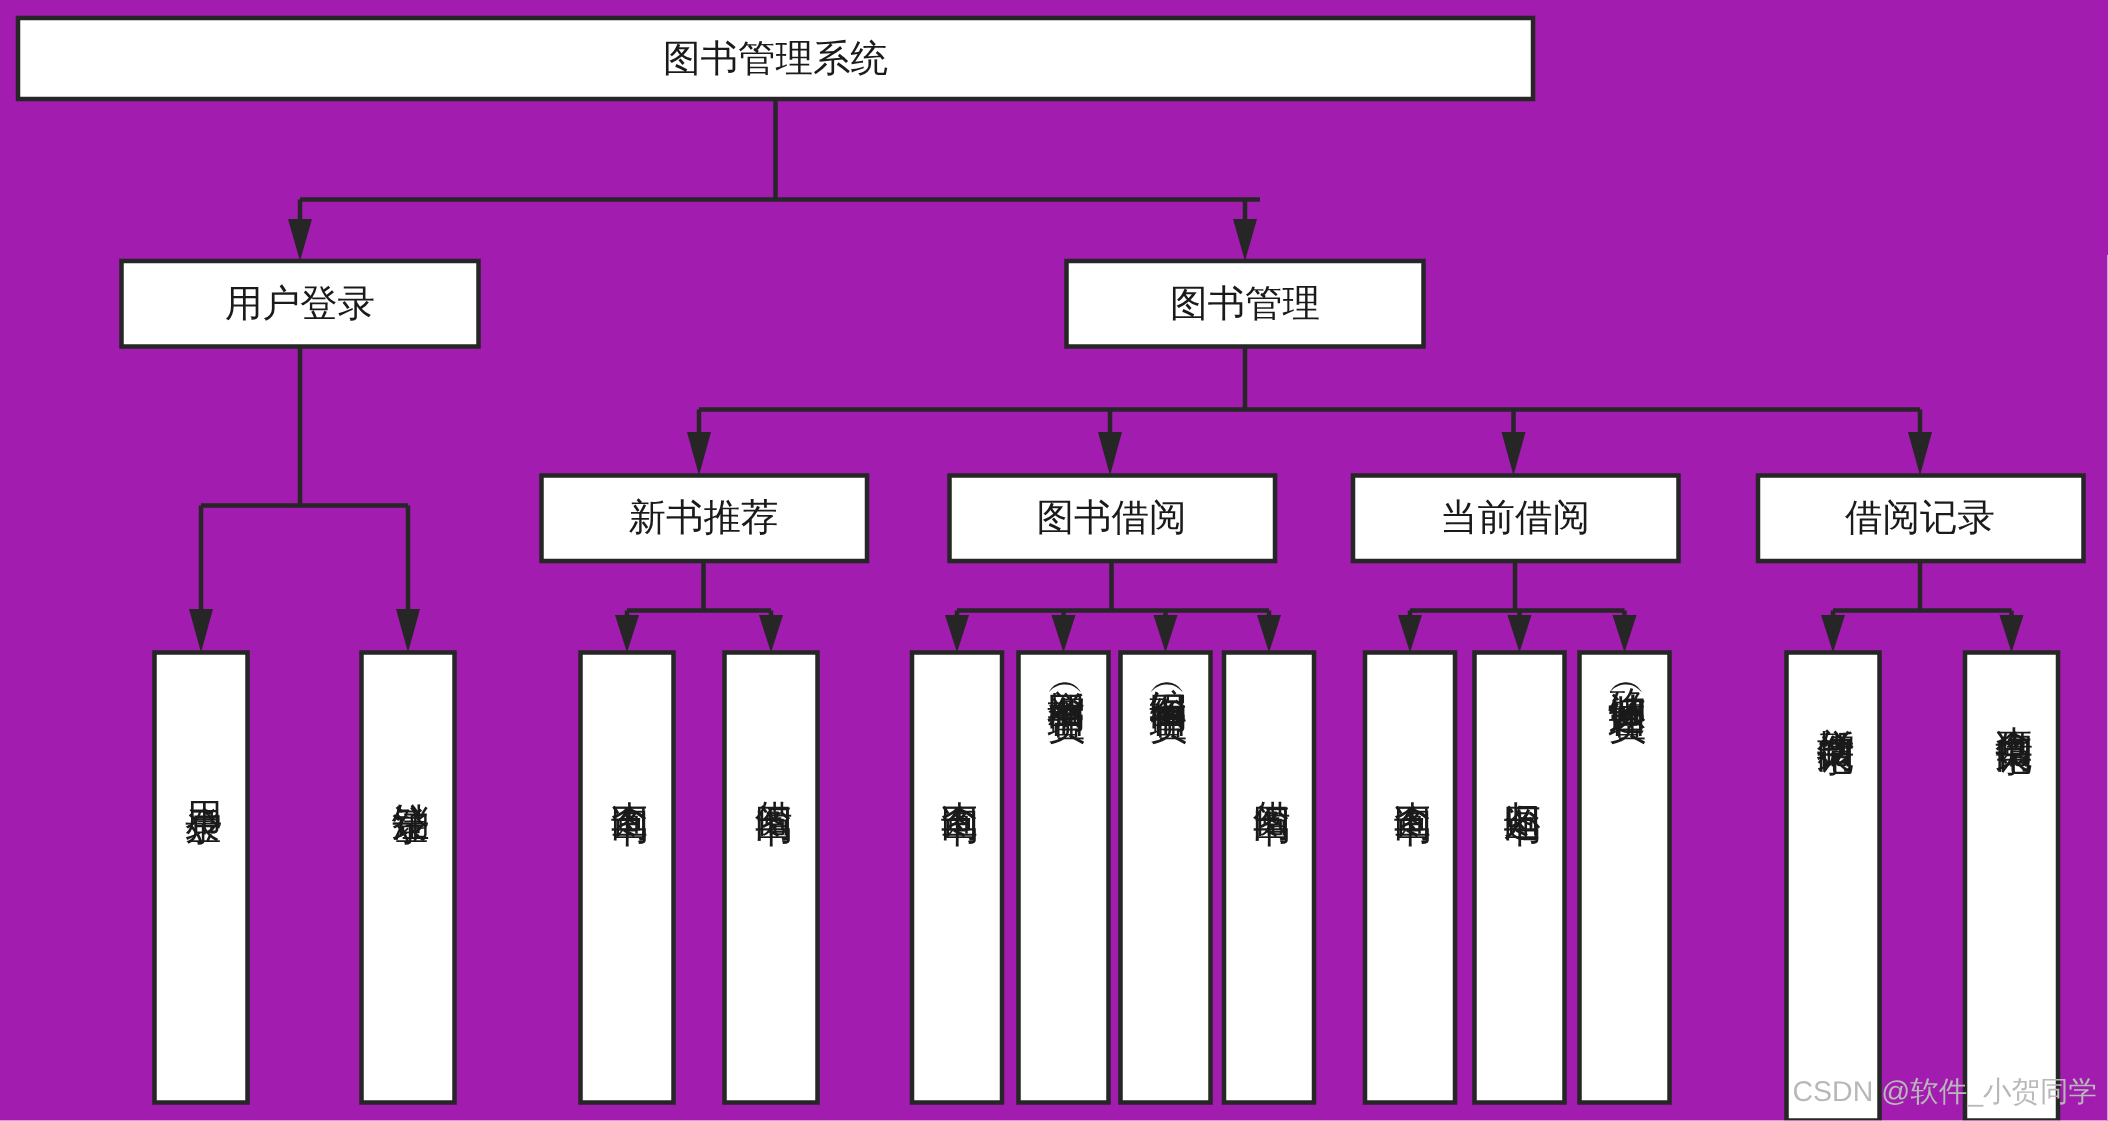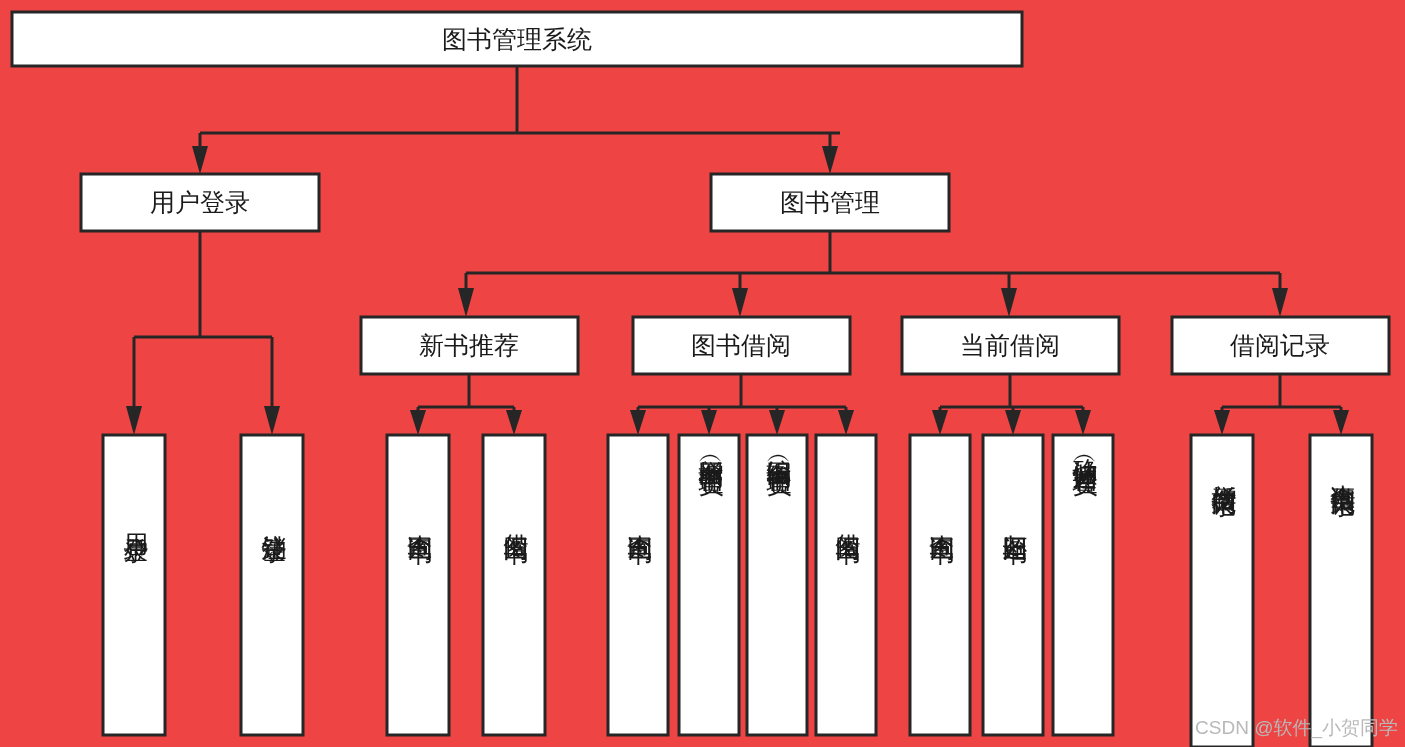--- a/index.html
+++ b/index.html
@@ -7,21 +7,21 @@
     padding: 0;
     background: #ffffff;
   }
   body {
     font-family: "Liberation Sans", "DejaVu Sans", sans-serif;
   }
   #stage {
     position: relative;
     width: 1405px;
     height: 747px;
-    background: #ef4444;
+    background: #a21caf;
     overflow: hidden;
   }
   #diagram {
     position: absolute;
     left: 0;
     top: 0;
     width: 1405px;
     height: 747px;
     display: block;
   }

